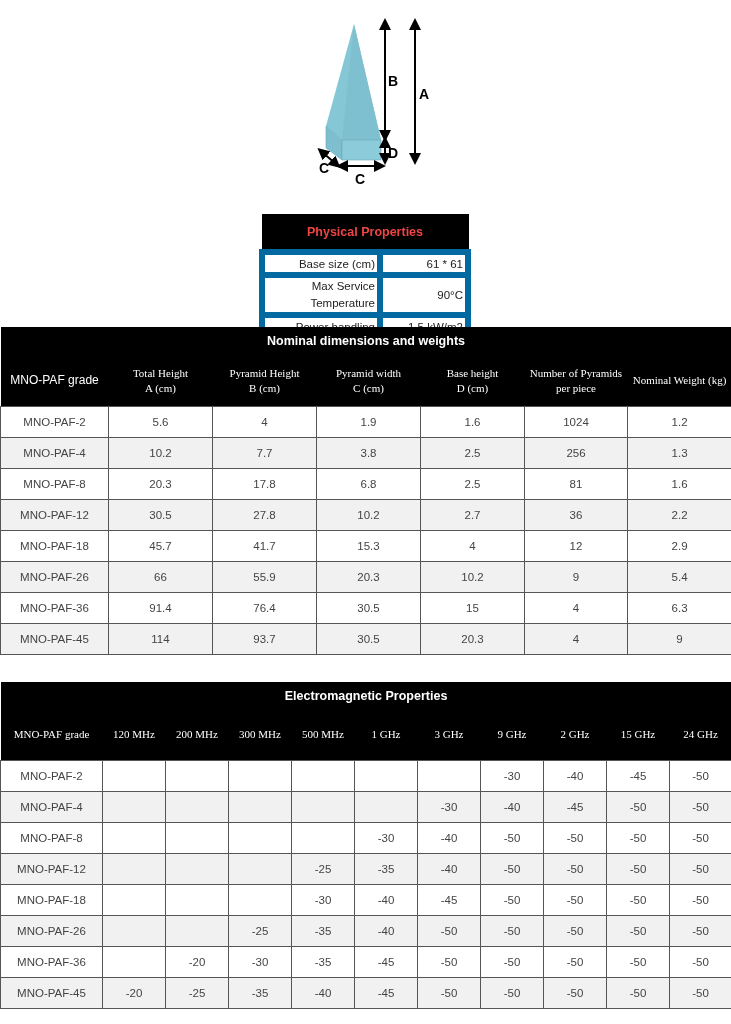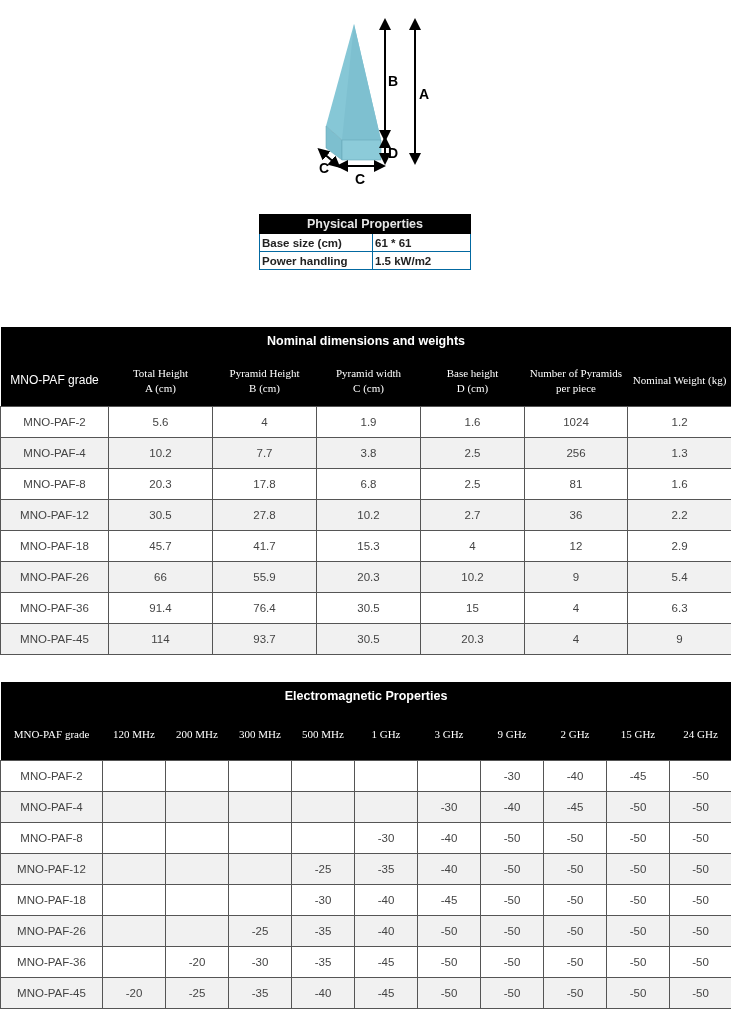--- a/index.html
+++ b/index.html
@@ -1,22 +1,22 @@
 <!DOCTYPE html>
 <html><head>
 <meta charset="utf-8">
 <style>
   html, body { margin:0; padding:0; background:#fff; }
   body { width:731px; height:1024px; position:relative; overflow:hidden;
          font-family:"DejaVu Sans", sans-serif; color:#333; }
   .diagram { position:absolute; left:300px; top:0; width:150px; height:190px; }
   .phys { position:absolute; left:259px; top:214px; width:212px; border-collapse:collapse;
           font-family:"Liberation Sans", sans-serif; font-size:11.5px; color:#222; }
-  .phys th { background:#000; color:#e5e5e5; font-weight:bold; font-size:12.5px; height:18px; padding:0; border:1px solid #000; }
-  .phys td { border:1px solid #0369a1; text-align:left; padding:0 2px; height:17px;font-weight:bold; }
+  .phys th { background:#000; color:#ef4444; font-weight:bold; font-size:12.5px; height:18px; padding:8px; border:1px solid #000; }
+  .phys td { border:6px solid #0369a1; text-align:right; padding:0 2px; height:17px; }
   .phys td.tall { height:34px; line-height:17px; }
   .tbl { position:absolute; left:0; width:731px; border-collapse:collapse; table-layout:fixed; }
   .tbl .title { background:#000; color:#fff; font-family:"Liberation Sans", sans-serif; font-weight:bold;
                 font-size:12.5px; text-align:center; height:28px; padding:0; border:none; }
   .tbl .hdr th { background:#000; color:#fff; font-weight:normal; font-family:"Liberation Serif", serif;
                  font-size:11px; line-height:15px; padding:0 2px; border:none; }
   .tbl .hdr th.grade { font-family:"Liberation Sans", sans-serif; font-size:12px; }
   .tbl td { border:1px solid #555; text-align:center; font-family:"Liberation Sans", sans-serif;
             font-size:11.5px; color:#444; padding:0; height:30px; }
   .tbl tr.even td { background:#f1f1f1; }
@@ -58,20 +58,27 @@
 <table class="phys">
   <tbody>
       <tr>
         <th colspan="2">Physical Properties</th>
       </tr>
   <tr>
     <td style="width:108px">Base size (cm)</td>
     <td>61 * 61</td>
   </tr>
   <tr>
+    <td class="tall">
+      <span>Max Service</span><br>
+      <span>Temperature</span>
+    </td>
+    <td class="tall">90°C</td>
+  </tr>
+  <tr>
     <td>Power handling</td>
     <td>1.5 kW/m2</td>
   </tr>
 </tbody>
   </table>
 
 <table class="tbl" id="dims">
   <colgroup>
       <col style="width:108px">
       <col style="width:104px">

